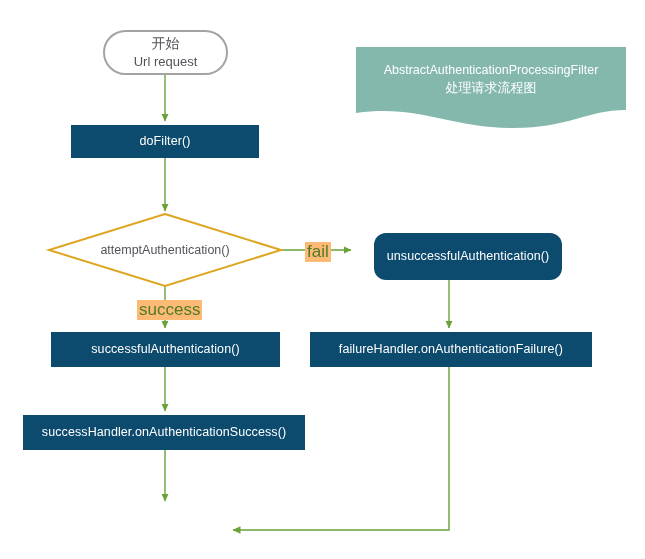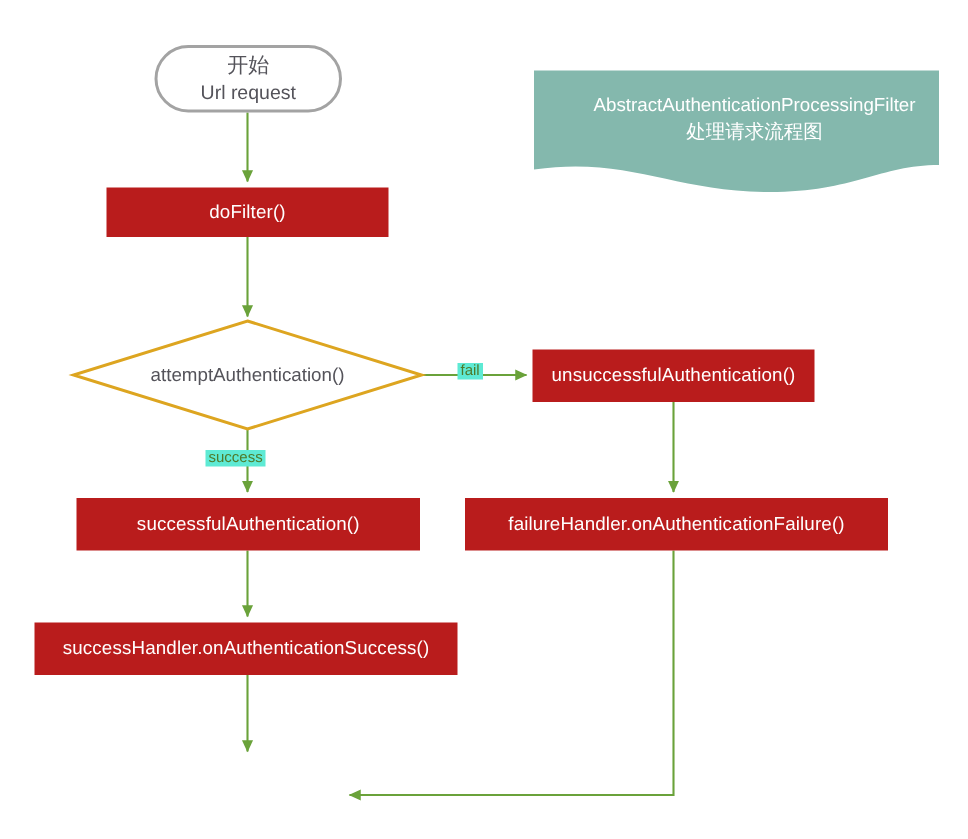--- a/index.html
+++ b/index.html
@@ -27,21 +27,21 @@
   }
   .node {
     position: absolute;
     box-sizing: border-box;
     display: flex;
     align-items: center;
     justify-content: center;
     text-align: center;
   }
   .proc {
-    background: #b91c1c;
+    background: #0c4a6e;
     color: #ffffff;
     font-size: 12.5px;
     line-height: 1.2;
     letter-spacing: 0.1px;
   }
   .terminal {
     background: #ffffff;
     border: 2px solid #a3a3a3;
     border-radius: 24px;
     color: #54535a;
@@ -72,28 +72,27 @@
   .title-text {
     position: absolute;
     left: 0;
     top: 14px;
     width: 100%;
     text-align: center;
     color: #ffffff;
     font-size: 12.5px;
     line-height: 1.45;
     pointer-events: none;
-    padding-left: 12px;
   }
   .title-text .zh { font-size: 13px; }
   .edge-label {
     position: absolute;
     color: #4f7a2a;
-    font-size: 10px;
-    background: #5eead4;
+    font-size: 17px;
+    background: #fdba74;
     padding: 0 2px;
     white-space: nowrap;
   }
 </style>
 </head>
 <body>
 
 <div id="canvas">
 
   <svg id="edges" viewBox="0 0 645 559" xmlns="http://www.w3.org/2000/svg">
@@ -141,21 +140,21 @@
   <div class="node proc" style="left:71px; top:125px; width:188px; height:33px;">
     <span>doFilter()</span>
   </div>
 
   <div class="decision-wrap" style="left:49px; top:214px; width:232px; height:72px;">
     <div class="decision-label">
       <span>attemptAuthentication()</span>
     </div>
   </div>
 
-  <div class="node proc" style="left:355px; top:233px; width:188px; height:35px;">
+  <div class="node proc" style="left:374px; top:233px; width:188px; height:47px;border-radius:12px;">
     <span>unsuccessfulAuthentication()</span>
   </div>
 
   <div class="node proc" style="left:51px; top:332px; width:229px; height:35px;">
     <span>successfulAuthentication()</span>
   </div>
 
   <div class="node proc" style="left:310px; top:332px; width:282px; height:35px;">
     <span>failureHandler.onAuthenticationFailure()</span>
   </div>

